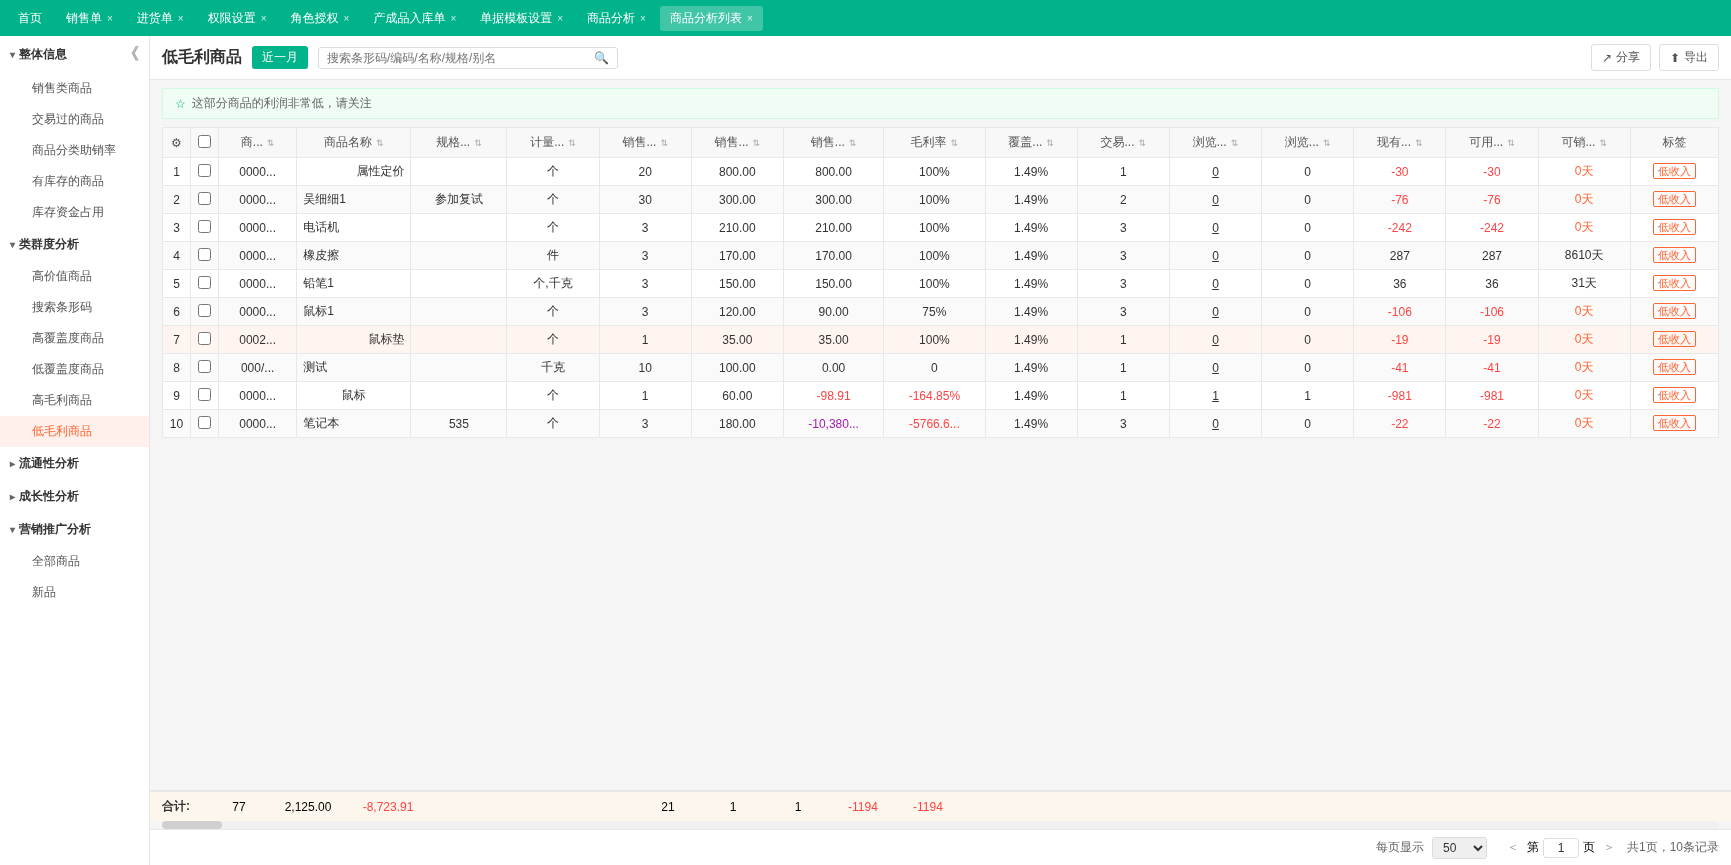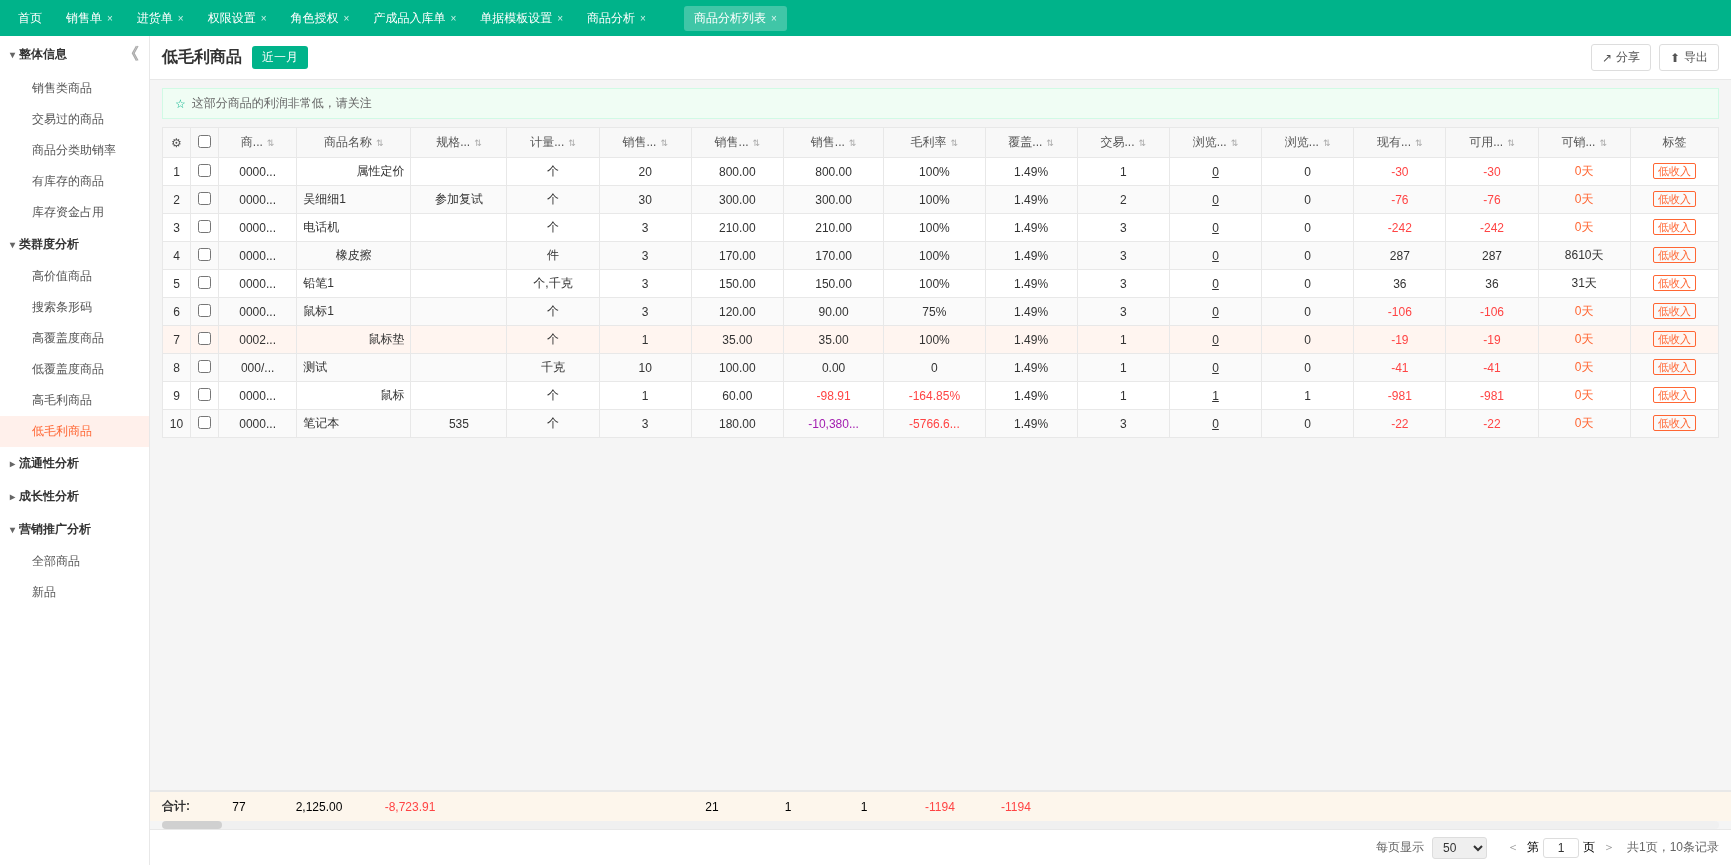--- a/index.html
+++ b/index.html
@@ -7,21 +7,21 @@
 
     
     .top-nav {
       display: flex; align-items: center;
       background: #00b38a; height: 36px; padding: 0 8px; gap: 4px;
     }
     .nav-item {
       color: #fff; padding: 4px 10px; cursor: pointer; border-radius: 3px;
       display: flex; align-items: center; gap: 3px; white-space: nowrap;
     }
-    .nav-item.active { background: rgba(255,255,255,0.25); margin-left: 24px; }
+    .nav-item.active { background: rgba(255,255,255,0.25); }
     .nav-close { font-size: 10px; opacity: 0.8; margin-left: 2px; }
 
     
     .main-layout { display: flex; height: calc(100vh - 36px); }
 
     
     .sidebar {
       width: 150px; background: #fff; border-right: 1px solid #e8e8e8;
       overflow-y: auto; flex-shrink: 0;
     }
@@ -219,20 +219,24 @@
       <div class="sidebar-item">全部商品</div>
       <div class="sidebar-item">新品</div>
     </div>
   </aside>
 
   <div class="content">
 
     <div class="content-header">
       <span class="page-title">低毛利商品</span>
       <span class="date-filter">近一月</span>
+      <div class="search-box">
+        <input class="search-input" type="text" placeholder="搜索条形码/编码/名称/规格/别名" style="">
+        <span class="search-icon">🔍</span>
+      </div>
       <div class="header-actions">
         <button class="action-btn">
           <span>↗</span>
           <span>分享</span>
         </button>
         <button class="action-btn">
           <span>⬆</span>
           <span>导出</span>
         </button>
       </div>
@@ -404,21 +408,21 @@
       <td>0</td>
       <td style="color:#ff4444;">-242</td>
       <td style="color:#ff4444;">-242</td>
       <td style="color:#ff6633;">0天</td>
       <td><span class="tag-low-income">低收入</span></td>
     </tr>
             <tr>
       <td>4</td>
       <td><input type="checkbox" style=""></td>
       <td>0000...</td>
-      <td style="text-align:center;">橡皮擦</td>
+      <td style="text-align:left;">橡皮擦</td>
       <td></td>
       <td>件</td>
       <td>3</td>
       <td>170.00</td>
       <td style="">170.00</td>
       <td style="">100%</td>
       <td>1.49%</td>
       <td>3</td>
       <td style="text-decoration:underline;cursor:pointer;">0</td>
       <td>0</td>
@@ -504,21 +508,21 @@
       <td>0</td>
       <td style="color:#ff4444;">-41</td>
       <td style="color:#ff4444;">-41</td>
       <td style="color:#ff6633;">0天</td>
       <td><span class="tag-low-income">低收入</span></td>
     </tr>
             <tr>
       <td>9</td>
       <td><input type="checkbox" style=""></td>
       <td>0000...</td>
-      <td style="text-align:right;">鼠标</td>
+      <td style="text-align:center;">鼠标</td>
       <td></td>
       <td>个</td>
       <td>1</td>
       <td>60.00</td>
       <td style="color:#ff4444;">-98.91</td>
       <td style="color:#ff4444;">-164.85%</td>
       <td>1.49%</td>
       <td>1</td>
       <td style="text-decoration:underline;cursor:pointer;">1</td>
       <td>1</td>
@@ -546,21 +550,21 @@
       <td style="color:#ff4444;">-22</td>
       <td style="color:#ff6633;">0天</td>
       <td><span class="tag-low-income">低收入</span></td>
     </tr>
           </tbody>
       </table>
     </div>
 
     <div class="table-footer">
       <span class="footer-label">合计:</span>
-      <div style="flex:1;display:flex;gap:16px;">
+      <div style="flex:1;display:flex;gap:5px;">
         <span style="min-width:58px;text-align:center;">77</span>
         <span style="min-width:70px;text-align:center;">2,125.00</span>
         <span style="min-width:80px;text-align:center;color:#ff4444;">-8,723.91</span>
         <span style="min-width:200px;"></span>
         <span style="min-width:60px;text-align:center;">21</span>
         <span style="min-width:60px;text-align:center;">1</span>
         <span style="min-width:60px;text-align:center;">1</span>
         <span style="min-width:60px;text-align:center;color:#ff4444;">-1194</span>
         <span style="min-width:60px;text-align:center;color:#ff4444;">-1194</span>
       </div>

